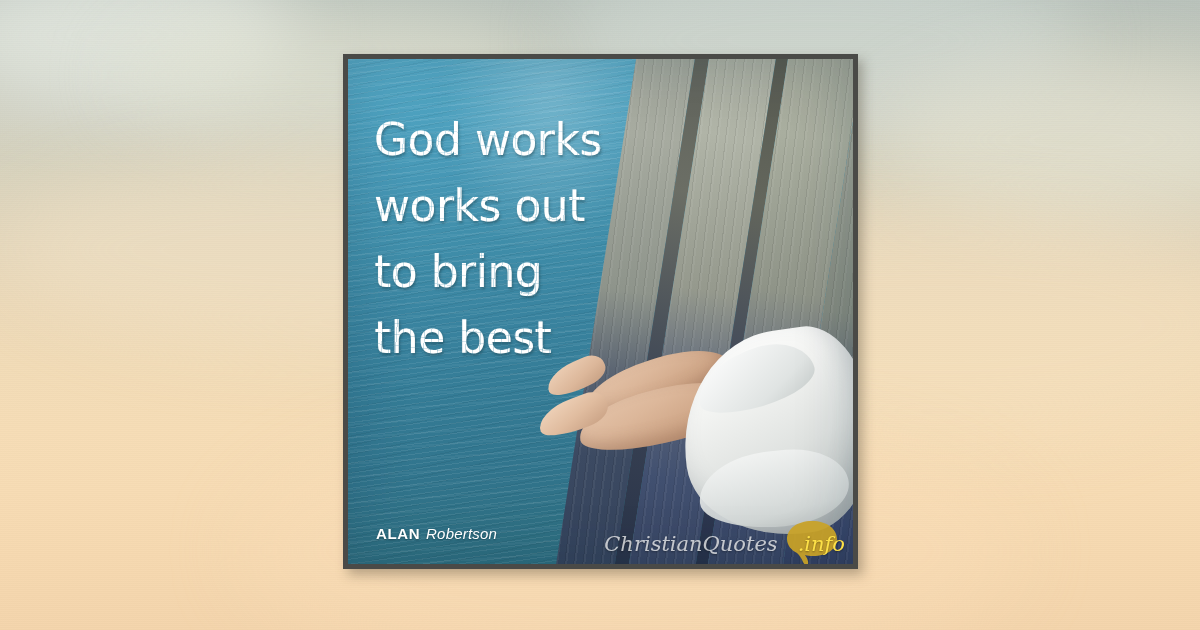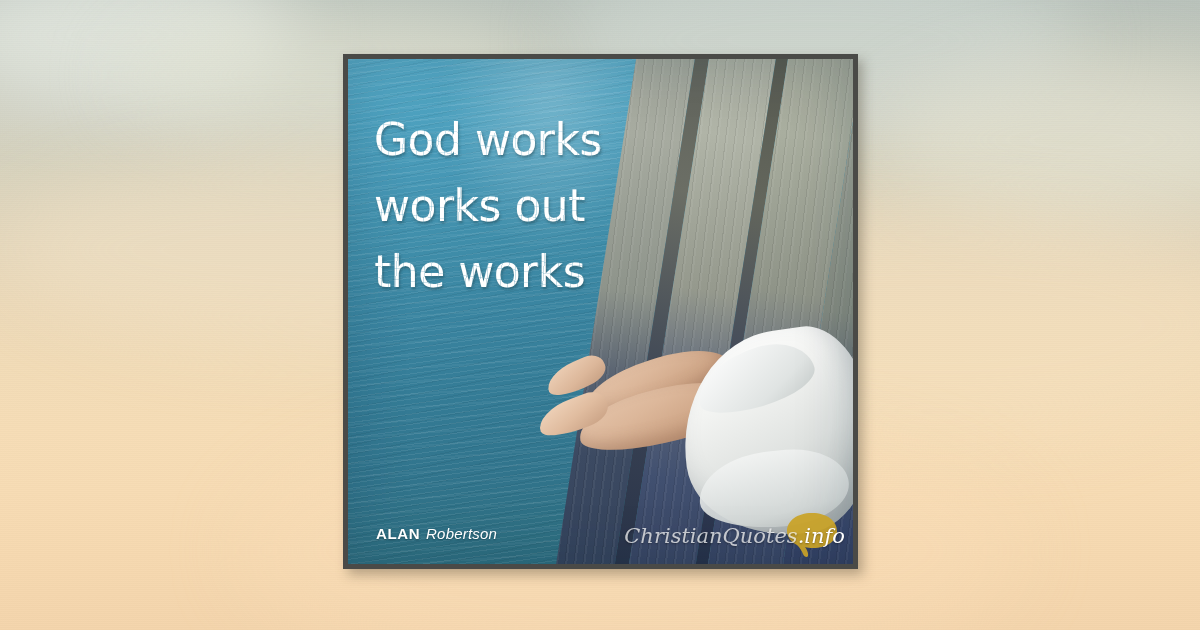--- a/index.html
+++ b/index.html
@@ -255,42 +255,43 @@
     letter-spacing: 0.6px;
     text-shadow: 0 1px 2px rgba(10,40,50,0.55);
   }
   .attr-first { font-weight: 700; }
   .attr-last  { font-style: italic; font-weight: 400; margin-left: 6px; letter-spacing: 0.2px; margin-top: 33px; }
 
   
   .watermark {
     position: absolute;
     right: 8px;
-    bottom: 16px;
+    bottom: 8px;
     z-index: 7;
     display: flex;
     align-items: flex-end;
     font-family: "DejaVu Serif", serif;
     font-style: italic;
     font-size: 21px;
     color: rgba(255,255,255,0.72);
     text-shadow: 0 1px 2px rgba(0,0,0,0.35);
     white-space: nowrap;
+    gap: 20px;
   }
   .wm-bubble {
     position: absolute;
     right: 6px;
     bottom: -10px;
     width: 54px;
     height: 46px;
     z-index: -1;
   }
   .wm-info {
     position: relative;
-    color: #ffffff;
+    color: #fde047;
     z-index: 2;
   }
 
   
   .vignette {
     position: absolute; inset: 0;
     box-shadow: inset 0 0 60px rgba(10,40,55,0.18);
     pointer-events: none;
     z-index: 5;
   }
@@ -341,21 +342,22 @@
         <div class="cloth"></div>
         <div class="cloth-fold-a"></div>
         <div class="cloth-fold-b"></div>
       </div>
 
       <div class="vignette"></div>
 
       <div class="quote">
         <div class="quote-line">God works</div>
         <div class="quote-line">works out</div>
-        <div class="quote-line">the works</div>
+        <div class="quote-line">to bring</div>
+        <div class="quote-line">the best</div>
       </div>
 
       <div class="attribution">
         <span class="attr-first">ALAN</span><span class="attr-last">Robertson</span>
       </div>
 
       <div class="watermark">
         <svg class="wm-bubble" viewBox="0 0 54 46">
           <path d="M27 1 C42 1 52 9 52 19 C52 29 42 36 28 36 C25 36 22 35.6 20 35 C20 35 24 40 23 44 C22 46 19 44.6 18 42 C16.4 38 15 36 12 33 C6 30 2 25 2 19 C2 9 12 1 27 1 Z" fill="#c9a227" opacity="0.93"></path>
         </svg>

